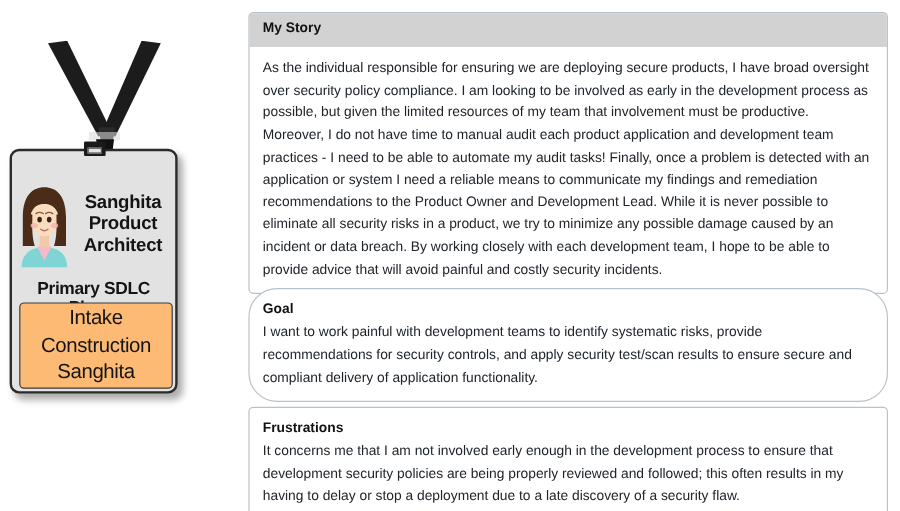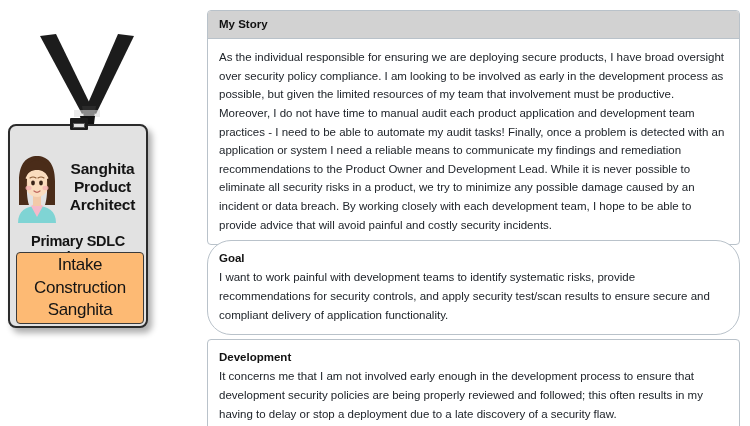--- a/index.html
+++ b/index.html
@@ -260,18 +260,18 @@
 
   <section class="panel" id="panel-goal">
     <div class="panel-body">
       <div class="inline-title">Goal</div>
       <div>I want to work painful with development teams to identify systematic risks, provide recommendations for security controls, and apply security test/scan results to ensure secure and compliant delivery of application functionality.</div>
     </div>
   </section>
 
   <section class="panel" id="panel-frustrations">
     <div class="panel-body">
-      <div class="inline-title">Development</div>
+      <div class="inline-title">Frustrations</div>
       <div>It concerns me that I am not involved early enough in the development process to ensure that development security policies are being properly reviewed and followed; this often results in my having to delay or stop a deployment due to a late discovery of a security flaw.</div>
     </div>
   </section>
 
 </div>
 
 </body></html>

